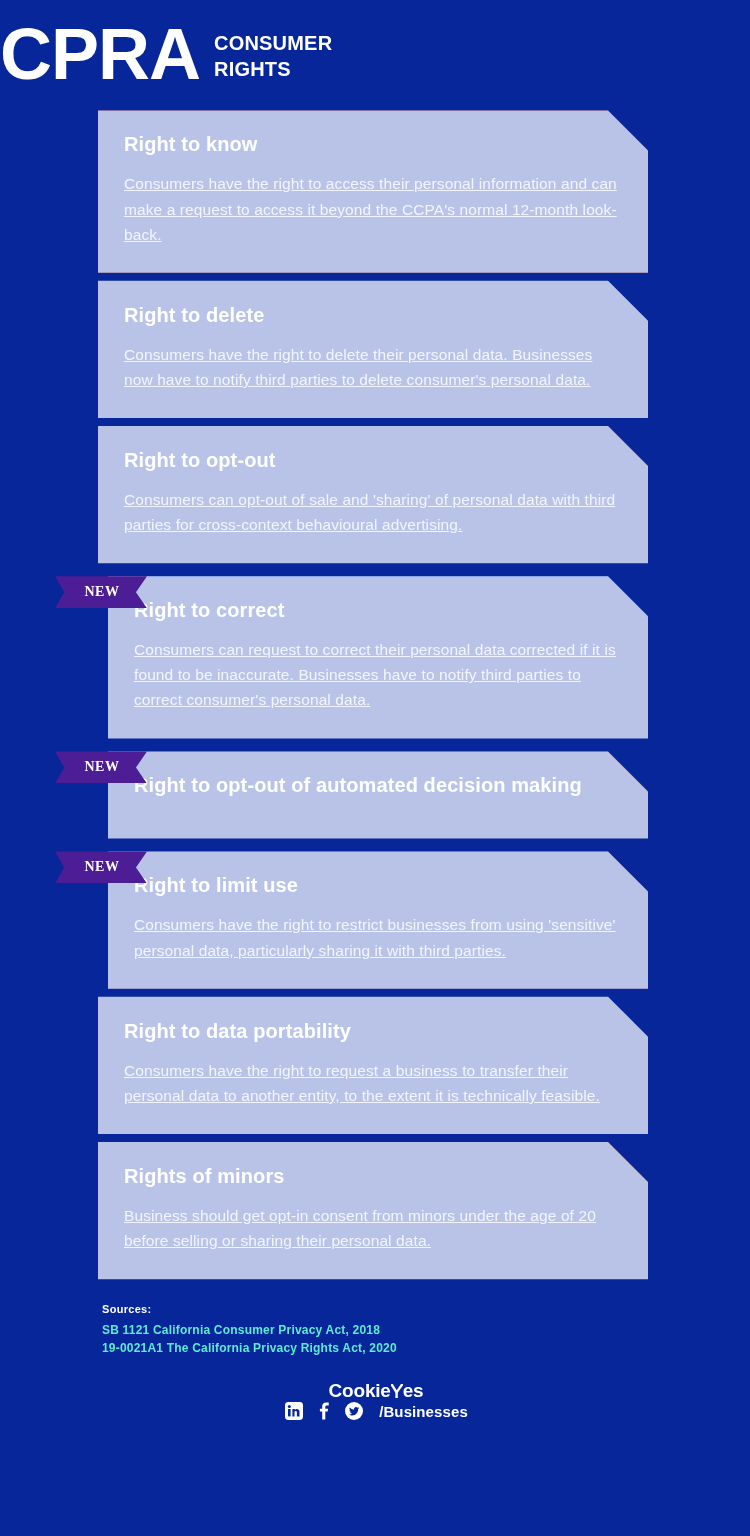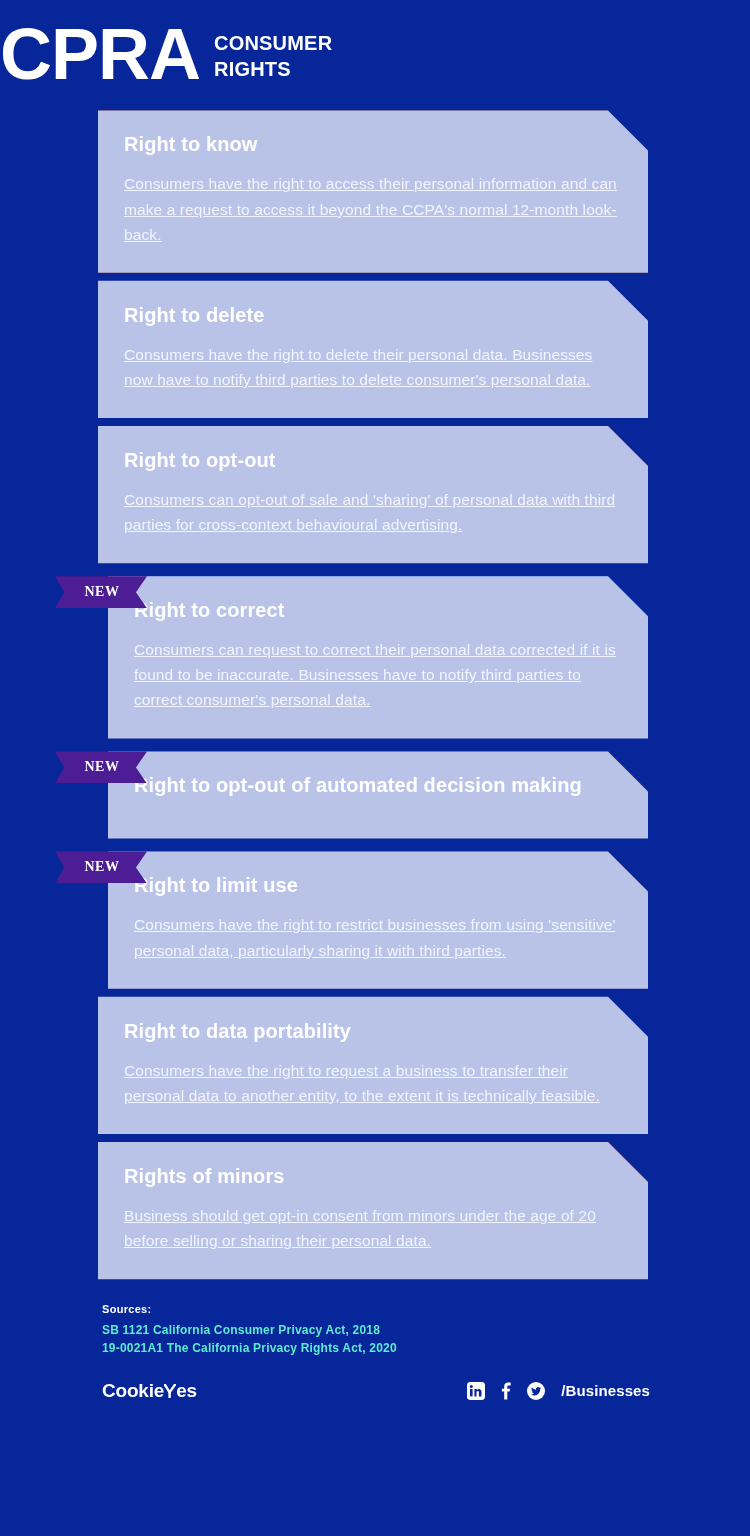--- a/index.html
+++ b/index.html
@@ -138,20 +138,21 @@
     color:#5eead4;
     letter-spacing:0.2px;
     line-height:1.52;
   }
 
   .footer-bar{
     margin-top:22px;
     display:flex;
     align-items:center;
     justify-content:space-between;
+    flex-direction:column;
   }
 
   .brand{
     display:flex;
     align-items:center;
     font-size:19px;
     font-weight:700;
     color:#ffffff;
     letter-spacing:-0.2px;
   }

